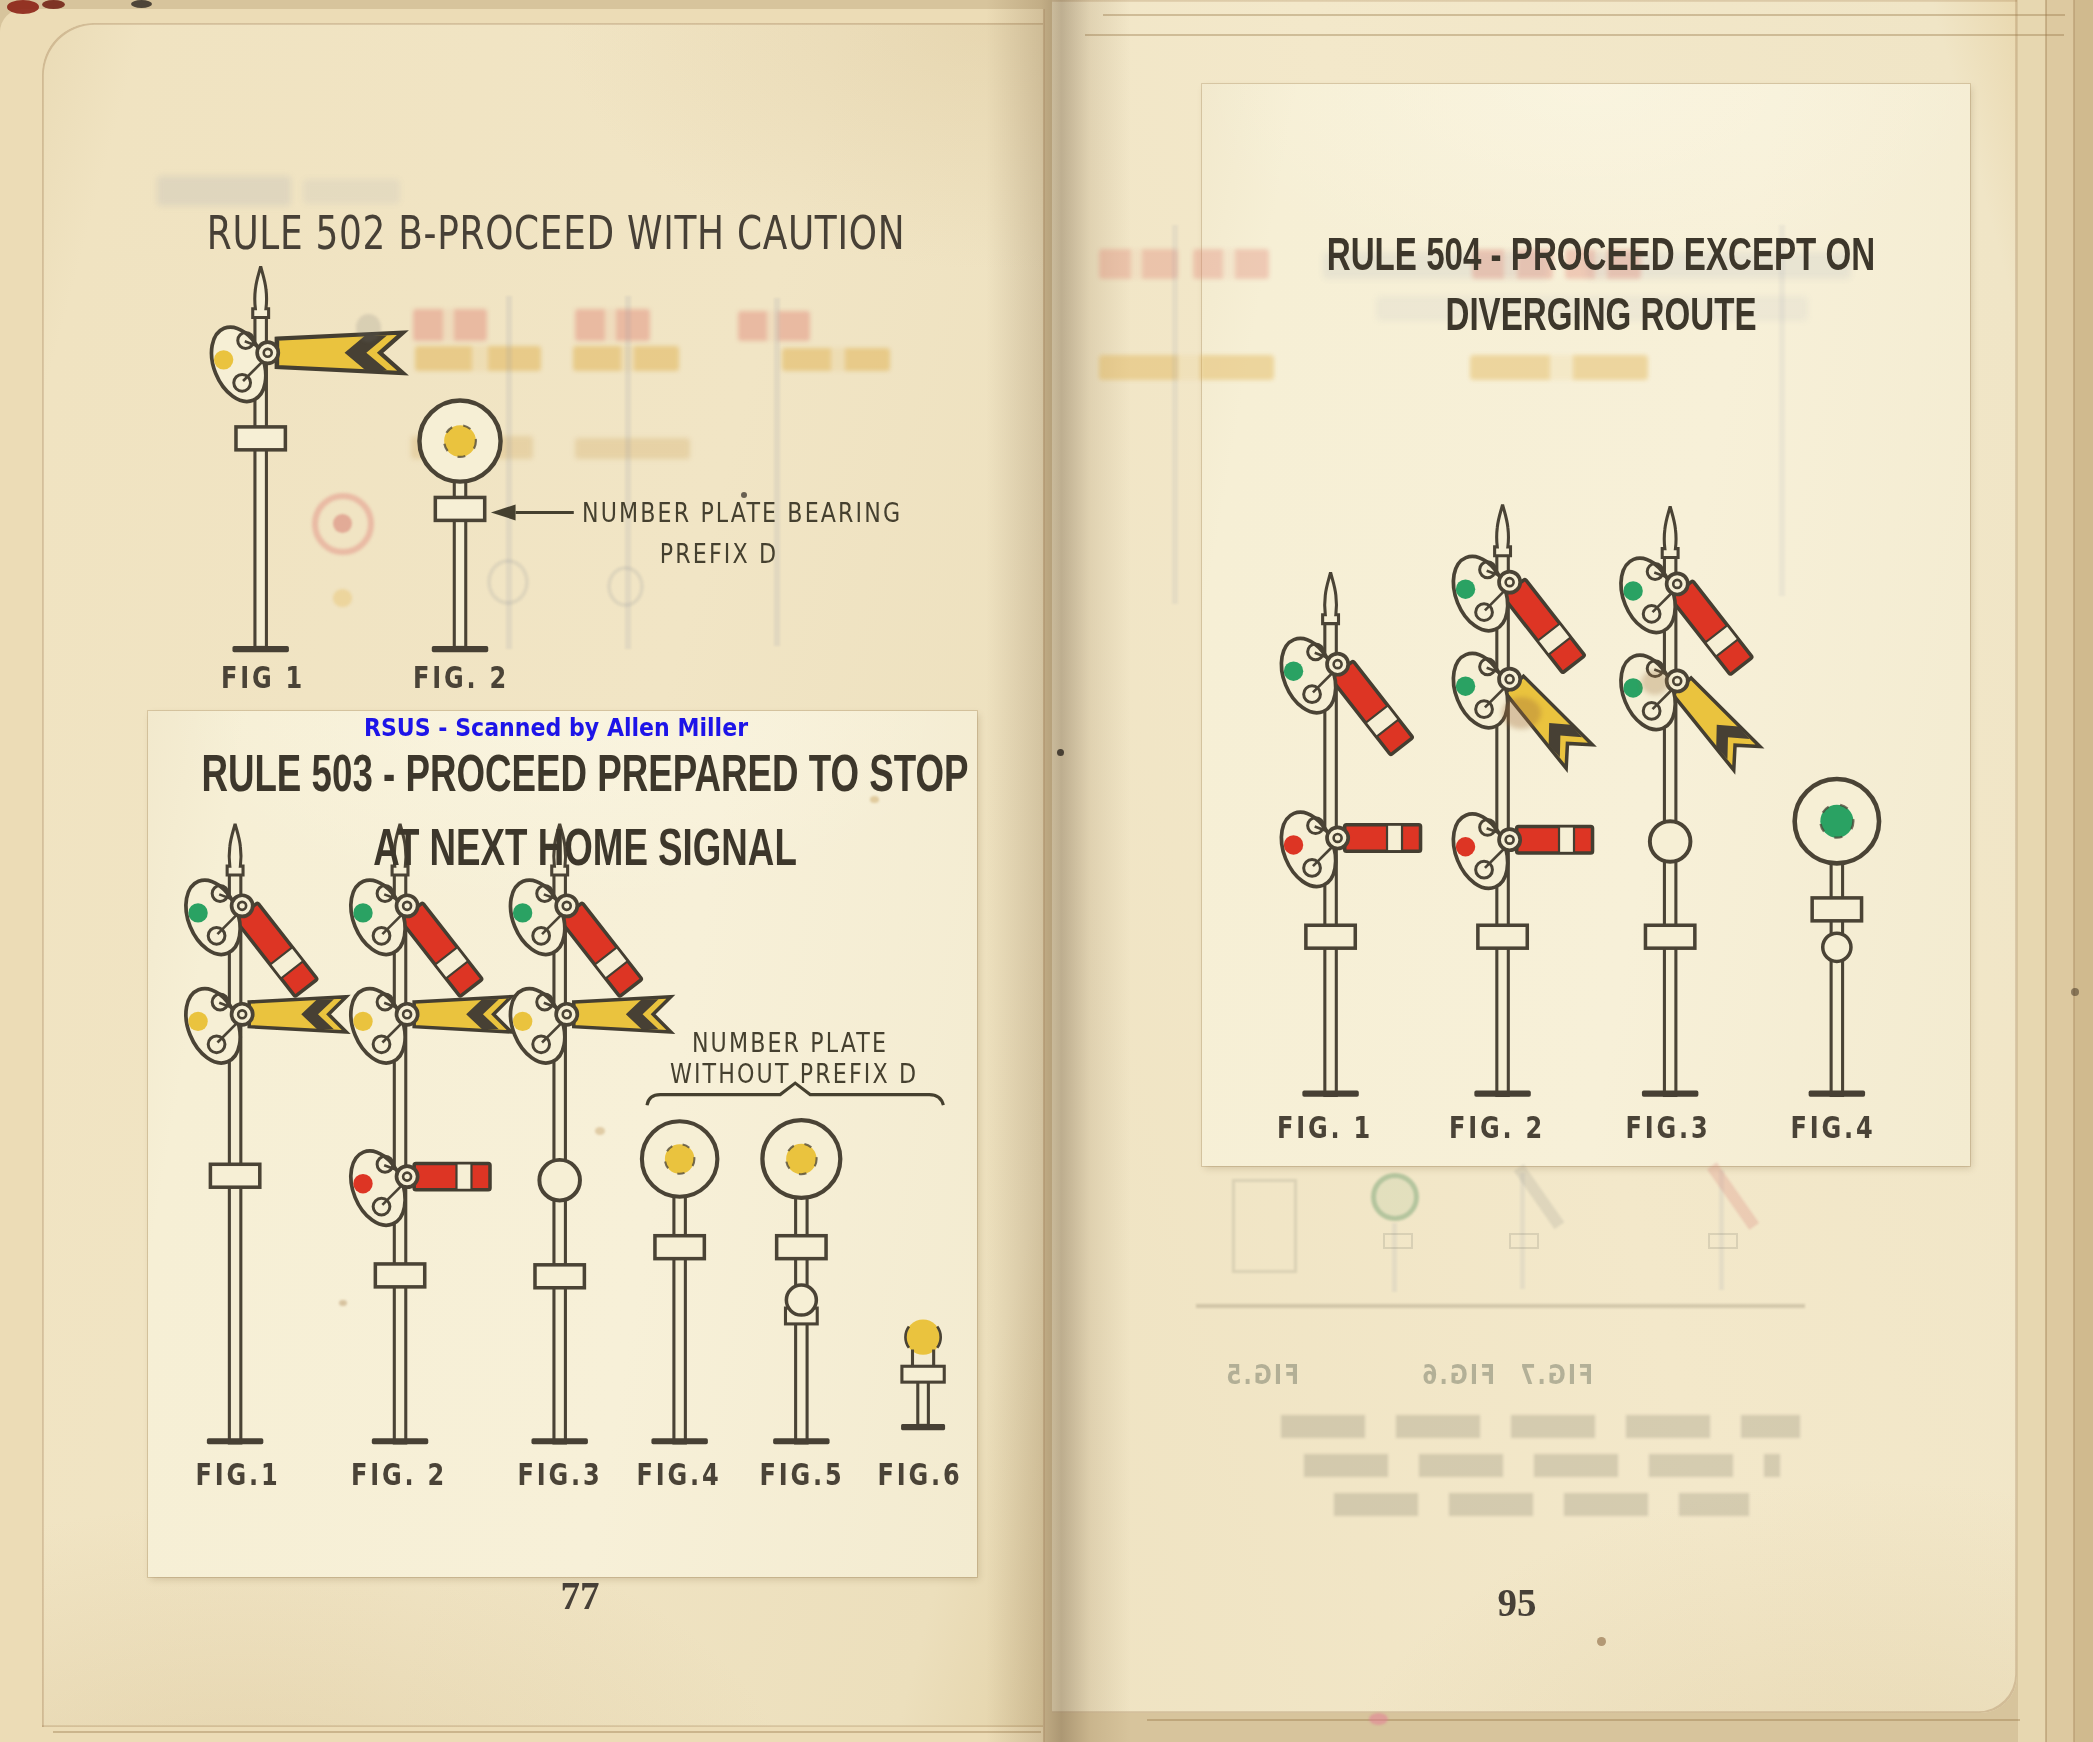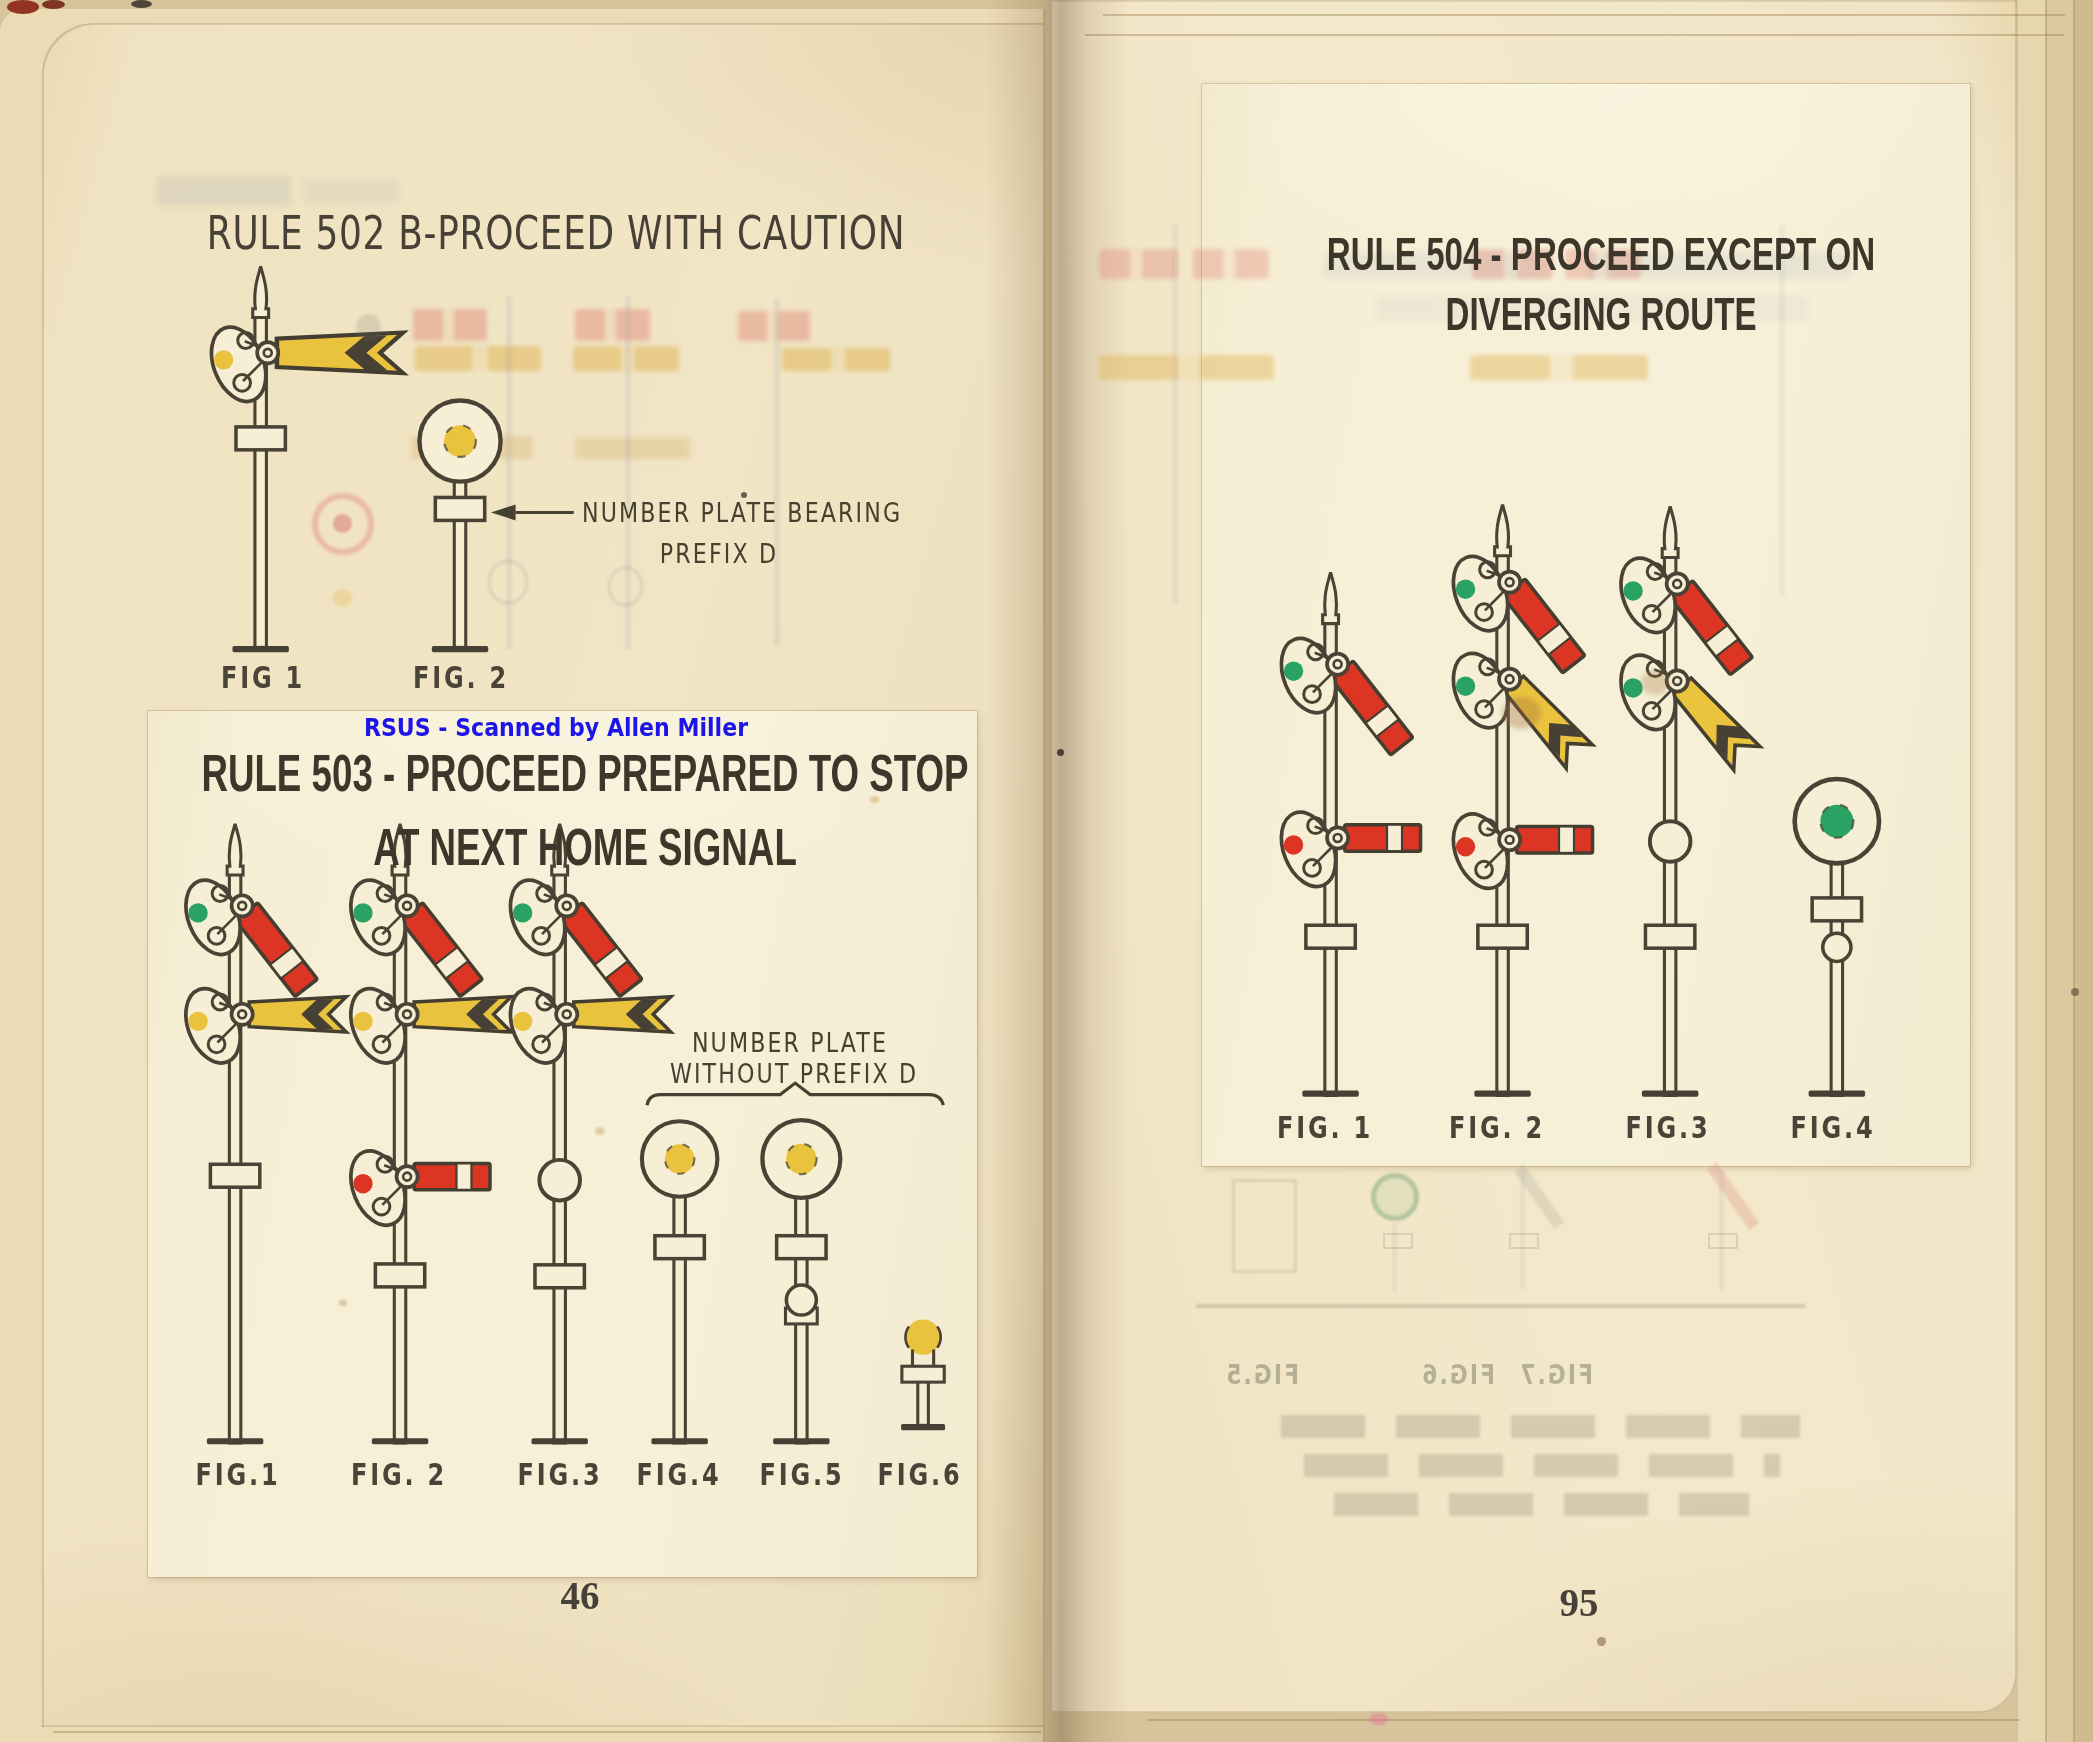--- a/index.html
+++ b/index.html
@@ -342,31 +342,31 @@
   <div class="t annot ctr" style="left:790px;top:1029px;transform:translateX(-50%) scaleX(.82)">NUMBER PLATE</div>
   <div class="t annot ctr" style="left:794px;top:1060px;transform:translateX(-50%) scaleX(.82)">WITHOUT PREFIX D</div>
 
   <div class="t fig-label" style="left:238px;top:1460px">FIG.1</div>
   <div class="t fig-label" style="left:399px;top:1460px">FIG. 2</div>
   <div class="t fig-label" style="left:560px;top:1460px">FIG.3</div>
   <div class="t fig-label" style="left:679px;top:1460px">FIG.4</div>
   <div class="t fig-label" style="left:802px;top:1460px">FIG.5</div>
   <div class="t fig-label" style="left:920px;top:1460px">FIG.6</div>
 
-  <div class="t pageno" style="left:580px;top:1576px">46</div>
+  <div class="t pageno" style="left:580px;top:1576px">77</div>
 
   <div class="t title-bold" style="left:1601px;top:231px;font-size:46px">RULE 504 - PROCEED EXCEPT ON</div>
   <div class="t title-bold" style="left:1601px;top:291px;font-size:46px">DIVERGING ROUTE</div>
 
   <div class="t fig-label" style="left:1325px;top:1113px">FIG. 1</div>
   <div class="t fig-label" style="left:1497px;top:1113px">FIG. 2</div>
   <div class="t fig-label" style="left:1668px;top:1113px">FIG.3</div>
   <div class="t fig-label" style="left:1833px;top:1113px">FIG.4</div>
 
-  <div class="t pageno" style="left:1579px;top:1583px">95</div>
+  <div class="t pageno" style="left:1517px;top:1583px">95</div>
 
   <div class="abs stain" style="left:7px;top:0;width:32px;height:14px;background:#8c2417;filter:blur(0.5px);opacity:.9"></div>
   <div class="abs stain" style="left:42px;top:0;width:23px;height:8.8px;background:#6f1c10;opacity:.85"></div>
   <div class="abs stain" style="left:131px;top:0;width:21px;height:8px;background:#2c2520;opacity:.8"></div>
   <div class="abs stain" style="left:356px;top:314px;width:25px;height:28px;background:rgba(110,110,110,.18);filter:blur(1.8px)"></div>
   <div class="abs stain" style="left:741px;top:492px;width:6.2px;height:6.2px;background:#3a332b;opacity:.75"></div>
   <div class="abs stain" style="left:1057px;top:749px;width:7px;height:7px;background:#342d24;opacity:.85"></div>
   <div class="abs stain" style="left:870px;top:796px;width:8.8px;height:7px;background:rgba(200,160,90,.45);filter:blur(0.9px)"></div>
   <div class="abs stain" style="left:595px;top:1127px;width:9.7px;height:8px;background:rgba(190,150,90,.40);filter:blur(0.9px)"></div>
   <div class="abs stain" style="left:339px;top:1300px;width:8px;height:6.2px;background:rgba(170,130,80,.40);filter:blur(0.9px)"></div>

